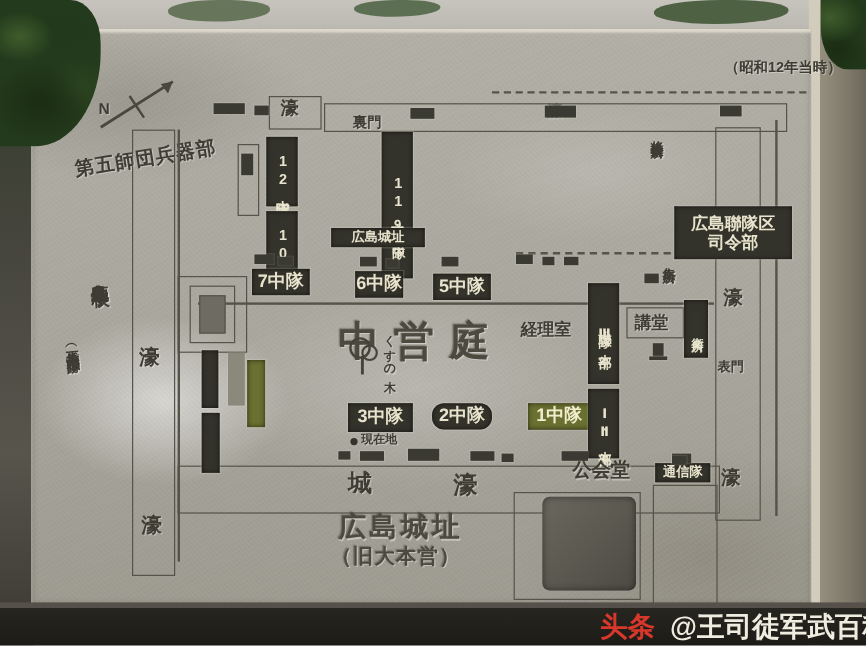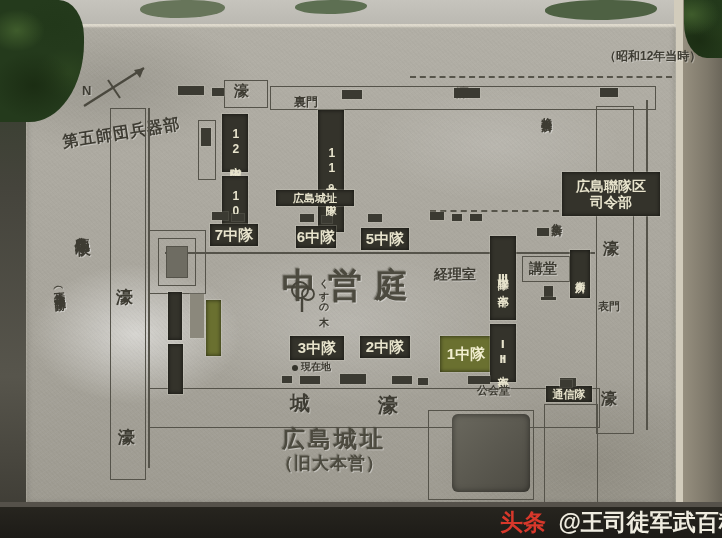--- a/index.html
+++ b/index.html
@@ -119,22 +119,22 @@
     <div class="blk" style="left:292px;top:86px;width:26px;height:122px;flex-direction:column;">
       <span class="v" style="font-size:12px;">11中隊</span>
       <span class="v" style="font-size:11px;margin-top:4px;">9中隊</span>
     </div>
     <div class="blk" style="left:250px;top:166px;width:78px;height:16px;font-size:11px;">広島城址</div>
     <div class="blk" style="left:184px;top:200px;width:48px;height:22px;font-size:15px;">7中隊</div>
     <div class="blk" style="left:270px;top:202px;width:40px;height:22px;font-size:15px;">6中隊</div>
     <div class="blk" style="left:335px;top:204px;width:48px;height:22px;font-size:15px;">5中隊</div>
     <div class="lbl" style="left:408px;top:206px;font-size:14px;margin-top:36px;">経理室</div>
     <div class="blk" style="left:264px;top:312px;width:54px;height:24px;font-size:15px;">3中隊</div>
-    <div class="blk" style="left:334px;top:312px;width:50px;height:22px;font-size:15px;">2中隊</div>
-    <div class="blk olive" style="left:414px;top:312px;width:52px;height:36px;font-size:15px;">1中隊</div>
+    <div class="blk" style="left:334px;top:312px;width:50px;height:22px;font-size:15px;border-radius:10px;">2中隊</div>
+    <div class="blk olive" style="left:414px;top:312px;width:52px;height:22px;font-size:15px;">1中隊</div>
 
     <div class="dot" style="left:266px;top:341px;"></div>
     <div class="lbl" style="left:275px;top:337px;font-size:10px;">現在地</div>
 
     <div style="position:absolute;left:264px;top:254px;width:28px;height:36px;">
       <svg width="28" height="36" viewBox="0 0 28 36">
         <circle cx="10" cy="12" r="8" fill="none" stroke="#46443a" stroke-width="2"></circle>
         <circle cx="18" cy="16" r="6" fill="none" stroke="#46443a" stroke-width="1.8"></circle>
         <line x1="12" y1="20" x2="12" y2="34" stroke="#46443a" stroke-width="2.4"></line>
       </svg>
@@ -148,21 +148,21 @@
     </div>
     <div class="lbl v" style="left:524px;top:190px;font-size:11px;">集会所</div>
     <div class="blk v" style="left:464px;top:212px;width:26px;height:84px;font-size:11px;">聯隊・Ⅲ本部</div>
     <div class="blk v" style="left:464px;top:300px;width:26px;height:58px;font-size:11px;">Ⅰ・Ⅱ本部</div>
     <div class="box" style="left:496px;top:232px;width:46px;height:24px;"></div>
     <div class="lbl" style="left:503px;top:236px;font-size:14px;">講堂</div>
     <div class="blk v" style="left:544px;top:226px;width:20px;height:48px;font-size:10px;">衛兵所</div>
     <div class="mini" style="left:518px;top:262px;width:9px;height:11px;"></div>
     <div class="mini" style="left:515px;top:273px;width:15px;height:3px;"></div>
 
-    <div class="lbl" style="left:451px;top:360px;font-size:11px;text-align:center;">公会堂</div>
+    <div class="lbl" style="left:451px;top:360px;font-size:16px;text-align:center;">公会堂</div>
     <div class="blk" style="left:520px;top:362px;width:46px;height:16px;font-size:11px;">通信隊</div>
 
     <div class="lbl big" style="left:256px;top:402px;font-size:23px;letter-spacing:3px;">広島城址</div>
     <div class="lbl big" style="left:250px;top:430px;font-size:17px;letter-spacing:1px;">（旧大本営）</div>
 
     <div class="box" style="left:122px;top:206px;width:56px;height:62px;"></div>
     <div class="box" style="left:132px;top:214px;width:36px;height:46px;"></div>
     <div class="box" style="left:140px;top:222px;width:20px;height:30px;background:#6e6c62;"></div>
 
     <div class="mini" style="left:152px;top:62px;width:26px;height:9px;"></div>

